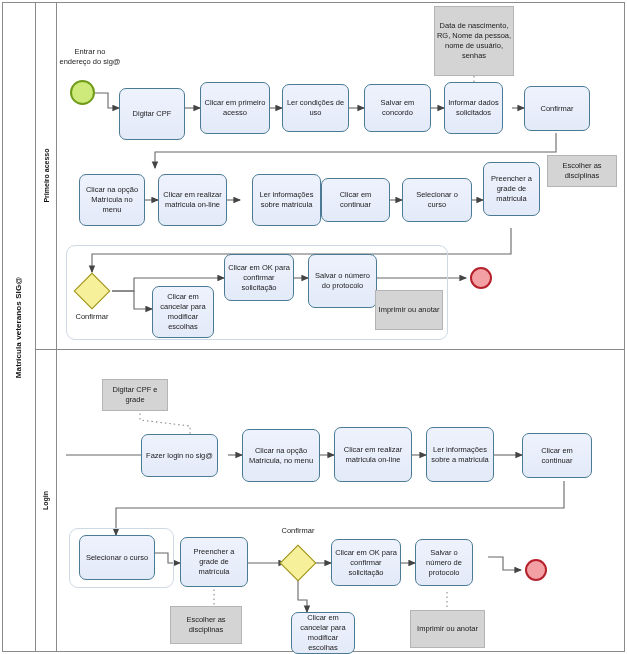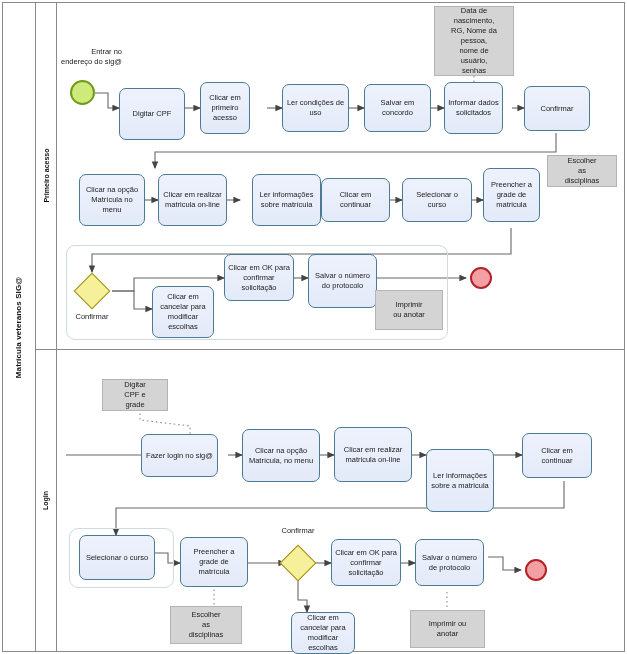--- a/index.html
+++ b/index.html
@@ -22,31 +22,31 @@
   .lane-sep{position:absolute;left:36px;width:589px;height:0;border-top:1px solid #8a8a8a;}
 
   
   .task{position:absolute;box-sizing:border-box;border:1px solid #4a7a94;
         border-radius:7px;background:#e9eefb;
         background:linear-gradient(180deg,#eef2fd 0%,#e3eaf8 100%);
         display:flex;align-items:center;justify-content:center;text-align:center;
         font-size:7.5px;line-height:10px;color:#1b1b1b;padding:2px 3px;}
   .note{position:absolute;box-sizing:border-box;border:1px solid #b4b4b4;
         background:#d4d4d4;display:flex;align-items:center;justify-content:center;
-        text-align:center;font-size:7.5px;line-height:10px;color:#1b1b1b;padding:2px 16px;}
+        text-align:center;font-size:7.5px;line-height:10px;color:#1b1b1b;padding:2px 1px;}
   .subproc{position:absolute;box-sizing:border-box;border:1px solid #cfd9e4;
         border-radius:9px;background:transparent;}
   .ev{position:absolute;border-radius:50%;box-sizing:border-box;}
   .ev-start{border:2px solid #6f9b18;background:#cdea7a;}
   .ev-end{border:2.5px solid #b5202a;background:#f2a0a4;}
   .gw{position:absolute;box-sizing:border-box;background:#f7f09a;
       border:1px solid #9a8f16;transform:rotate(45deg);}
   .cap{position:absolute;font-size:7.5px;line-height:10px;color:#1b1b1b;
        text-align:center;white-space:nowrap;}
-  .cap.multi{white-space:normal;text-align:right;}
+  .cap.multi{white-space:normal;}
 
   
   .edges{position:absolute;left:0;top:0;width:627px;height:654px;pointer-events:none;}
 </style>
 </head>
 <body>
 
 <div id="canvas">
 
   <svg class="edges" viewBox="0 0 627 654" xmlns="http://www.w3.org/2000/svg">
@@ -125,34 +125,34 @@
   </div>
   <div class="lane-label" style="left:36px;top:349px;height:303px;">
     <span>Login</span>
   </div>
   <div class="lane-sep" style="top:349px;"></div>
 
   <div class="cap multi" style="left:58px;top:47px;width:64px;">Entrar no endereço do sig@</div>
   <div class="ev ev-start" style="left:70px;top:80px;width:25px;height:25px;"></div>
 
   <div class="task" style="left:119px;top:88px;width:66px;height:52px;">Digitar CPF</div>
-  <div class="task" style="left:200px;top:82px;width:50px;height:52px;">Clicar em primeiro acesso</div>
+  <div class="task" style="left:200px;top:82px;width:70px;height:52px;">Clicar em primeiro acesso</div>
   <div class="task" style="left:282px;top:84px;width:67px;height:48px;">Ler condições de uso</div>
   <div class="task" style="left:364px;top:84px;width:67px;height:48px;">Salvar em concordo</div>
   <div class="task" style="left:444px;top:82px;width:59px;height:52px;">Informar dados solicitados</div>
   <div class="task" style="left:524px;top:86px;width:66px;height:45px;">Confirmar</div>
 
   <div class="note" style="left:434px;top:6px;width:80px;height:70px;">Data de nascimento, RG, Nome da pessoa, nome de usuário, senhas</div>
 
   <div class="task" style="left:79px;top:174px;width:66px;height:52px;">Clicar na opção Matrícula no menu</div>
   <div class="task" style="left:158px;top:174px;width:69px;height:52px;">Clicar em realizar matricula on-line</div>
   <div class="task" style="left:252px;top:174px;width:69px;height:52px;">Ler informações sobre matrícula</div>
   <div class="task" style="left:321px;top:178px;width:69px;height:44px;">Clicar em continuar</div>
   <div class="task" style="left:402px;top:178px;width:70px;height:44px;">Selecionar o curso</div>
-  <div class="task" style="left:483px;top:168px;width:57px;height:54px;">Preencher a grade de matricula</div>
+  <div class="task" style="left:483px;top:162px;width:57px;height:54px;">Preencher a grade de matricula</div>
 
   <div class="note" style="left:547px;top:155px;width:70px;height:32px;">Escolher as disciplinas</div>
 
   <div class="subproc" style="left:66px;top:245px;width:382px;height:95px;"></div>
 
   <div class="gw" style="left:79px;top:278px;width:26px;height:26px;"></div>
   <div class="cap" style="left:62px;top:312px;width:60px;">Confirmar</div>
 
   <div class="task" style="left:152px;top:286px;width:62px;height:52px;">Clicar em cancelar para modificar escolhas</div>
   <div class="task" style="left:224px;top:254px;width:70px;height:47px;">Clicar em OK para confirmar solicitação</div>
@@ -160,33 +160,33 @@
 
   <div class="ev ev-end" style="left:470px;top:267px;width:22px;height:22px;"></div>
 
   <div class="note" style="left:375px;top:290px;width:68px;height:40px;">Imprimir ou anotar</div>
 
   <div class="note" style="left:102px;top:379px;width:66px;height:32px;">Digitar CPF e grade</div>
 
   <div class="task" style="left:141px;top:434px;width:77px;height:43px;">Fazer login no sig@</div>
   <div class="task" style="left:242px;top:429px;width:78px;height:53px;">Clicar na opção Matrícula, no menu</div>
   <div class="task" style="left:334px;top:427px;width:78px;height:55px;">Clicar em realizar matricula on-line</div>
-  <div class="task" style="left:426px;top:449px;width:68px;height:63px;">Ler informações sobre a matricula</div>
+  <div class="task" style="left:426px;top:427px;width:68px;height:55px;">Ler informações sobre a matricula</div>
   <div class="task" style="left:522px;top:433px;width:70px;height:45px;">Clicar em continuar</div>
 
   <div class="subproc" style="left:69px;top:528px;width:105px;height:60px;"></div>
 
   <div class="task" style="left:79px;top:535px;width:76px;height:45px;">Selecionar o curso</div>
   <div class="task" style="left:180px;top:537px;width:68px;height:50px;border-radius:7px;">Preencher a grade de matrícula</div>
 
   <div class="gw" style="left:285px;top:550px;width:26px;height:26px;"></div>
   <div class="cap" style="left:268px;top:526px;width:60px;">Confirmar</div>
 
   <div class="task" style="left:331px;top:539px;width:70px;height:47px;">Clicar em OK para confirmar solicitação</div>
-  <div class="task" style="left:415px;top:539px;width:69px;height:47px;">Salvar o número de protocolo</div>
+  <div class="task" style="left:415px;top:539px;width:58px;height:47px;">Salvar o número de protocolo</div>
 
   <div class="task" style="left:291px;top:612px;width:64px;height:42px;">Clicar em cancelar para modificar escolhas</div>
 
   <div class="ev ev-end" style="left:525px;top:559px;width:22px;height:22px;"></div>
 
   <div class="note" style="left:170px;top:606px;width:72px;height:38px;">Escolher as disciplinas</div>
   <div class="note" style="left:410px;top:610px;width:75px;height:38px;">Imprimir ou anotar</div>
 
 </div>
 

